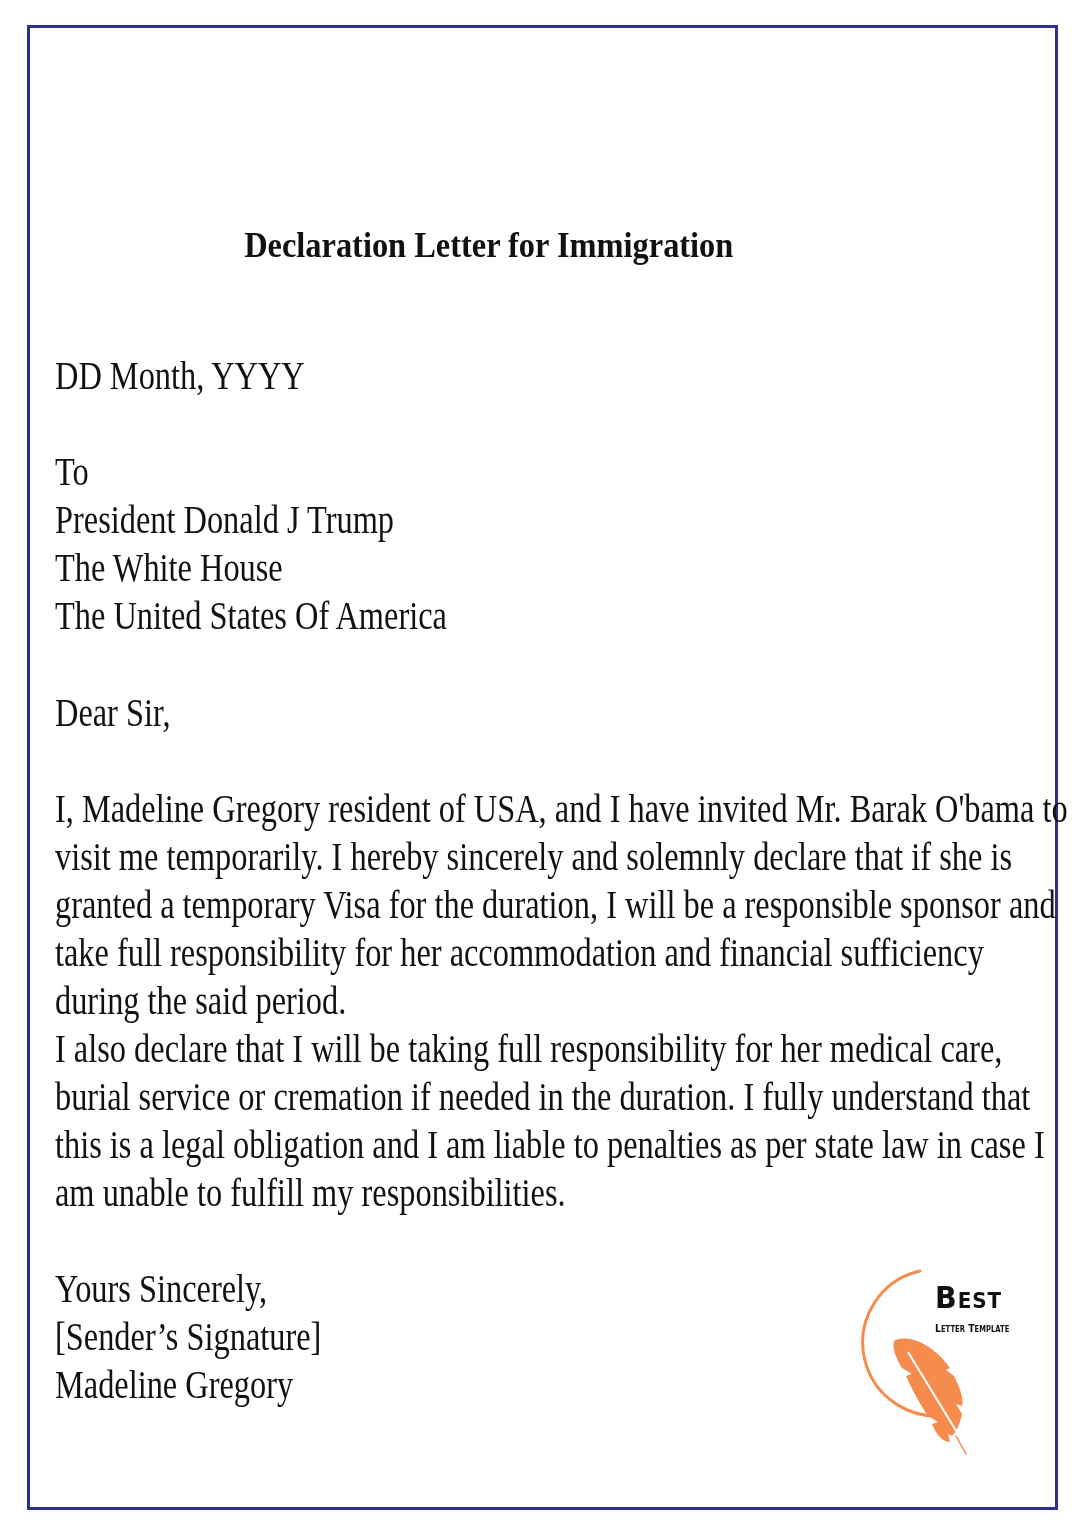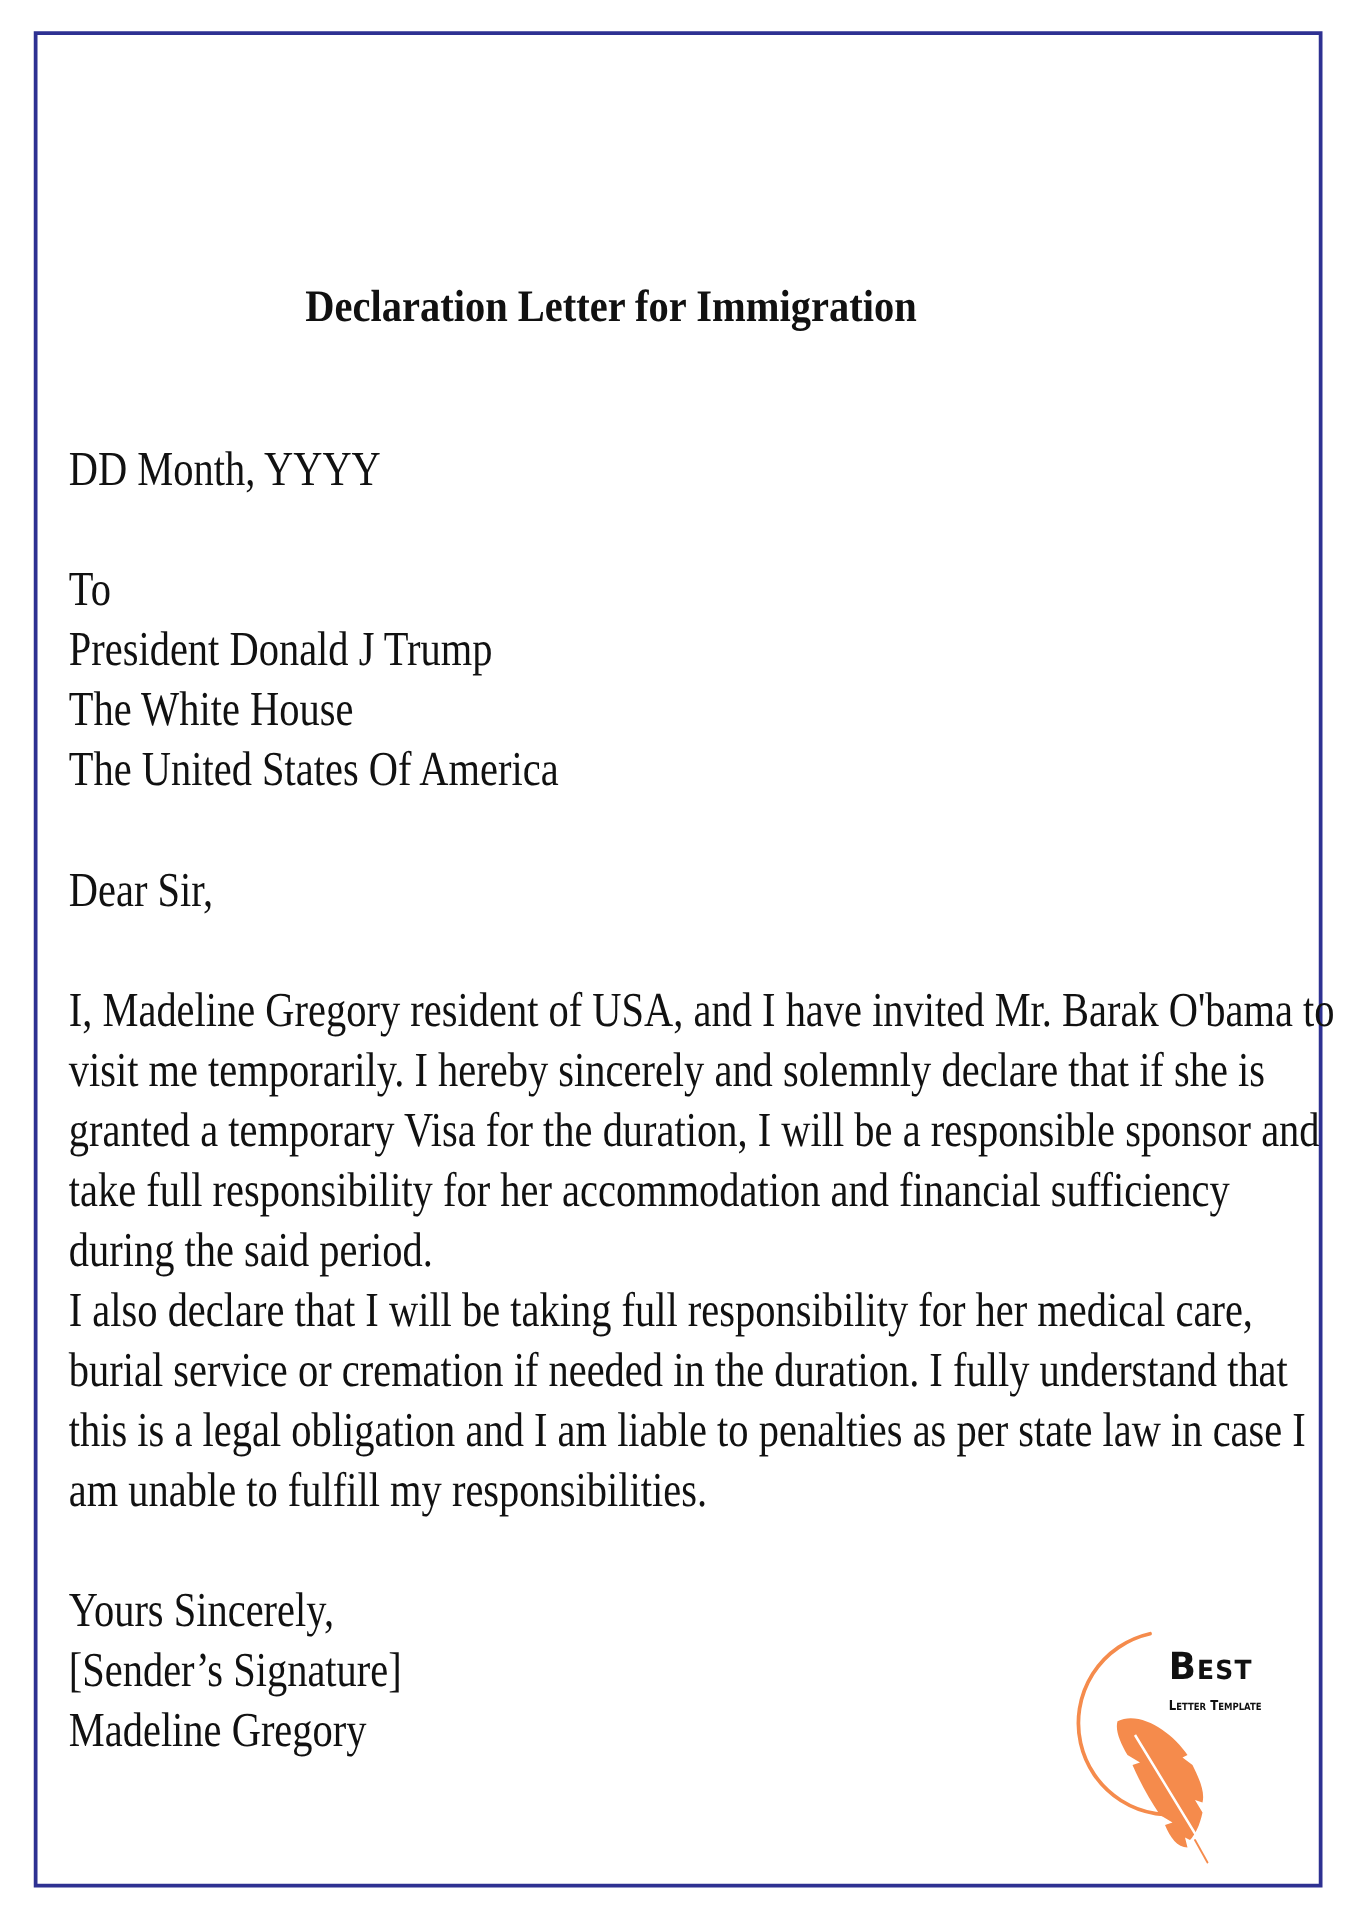--- a/index.html
+++ b/index.html
@@ -45,21 +45,21 @@
       left: 55px;
       font-size: 39px;
       line-height: 48px;
       white-space: nowrap;
       transform-origin: left top;
       transform: scaleX(0.83);
     }
     .logo {
       position: absolute;
       left: 842px;
-      top: 1300px;
+      top: 1264px;
       width: 215px;
       height: 200px;
     }
     .logo svg {
       position: absolute;
       left: 0;
       top: 0;
     }
     .logo-best {
       position: absolute;

